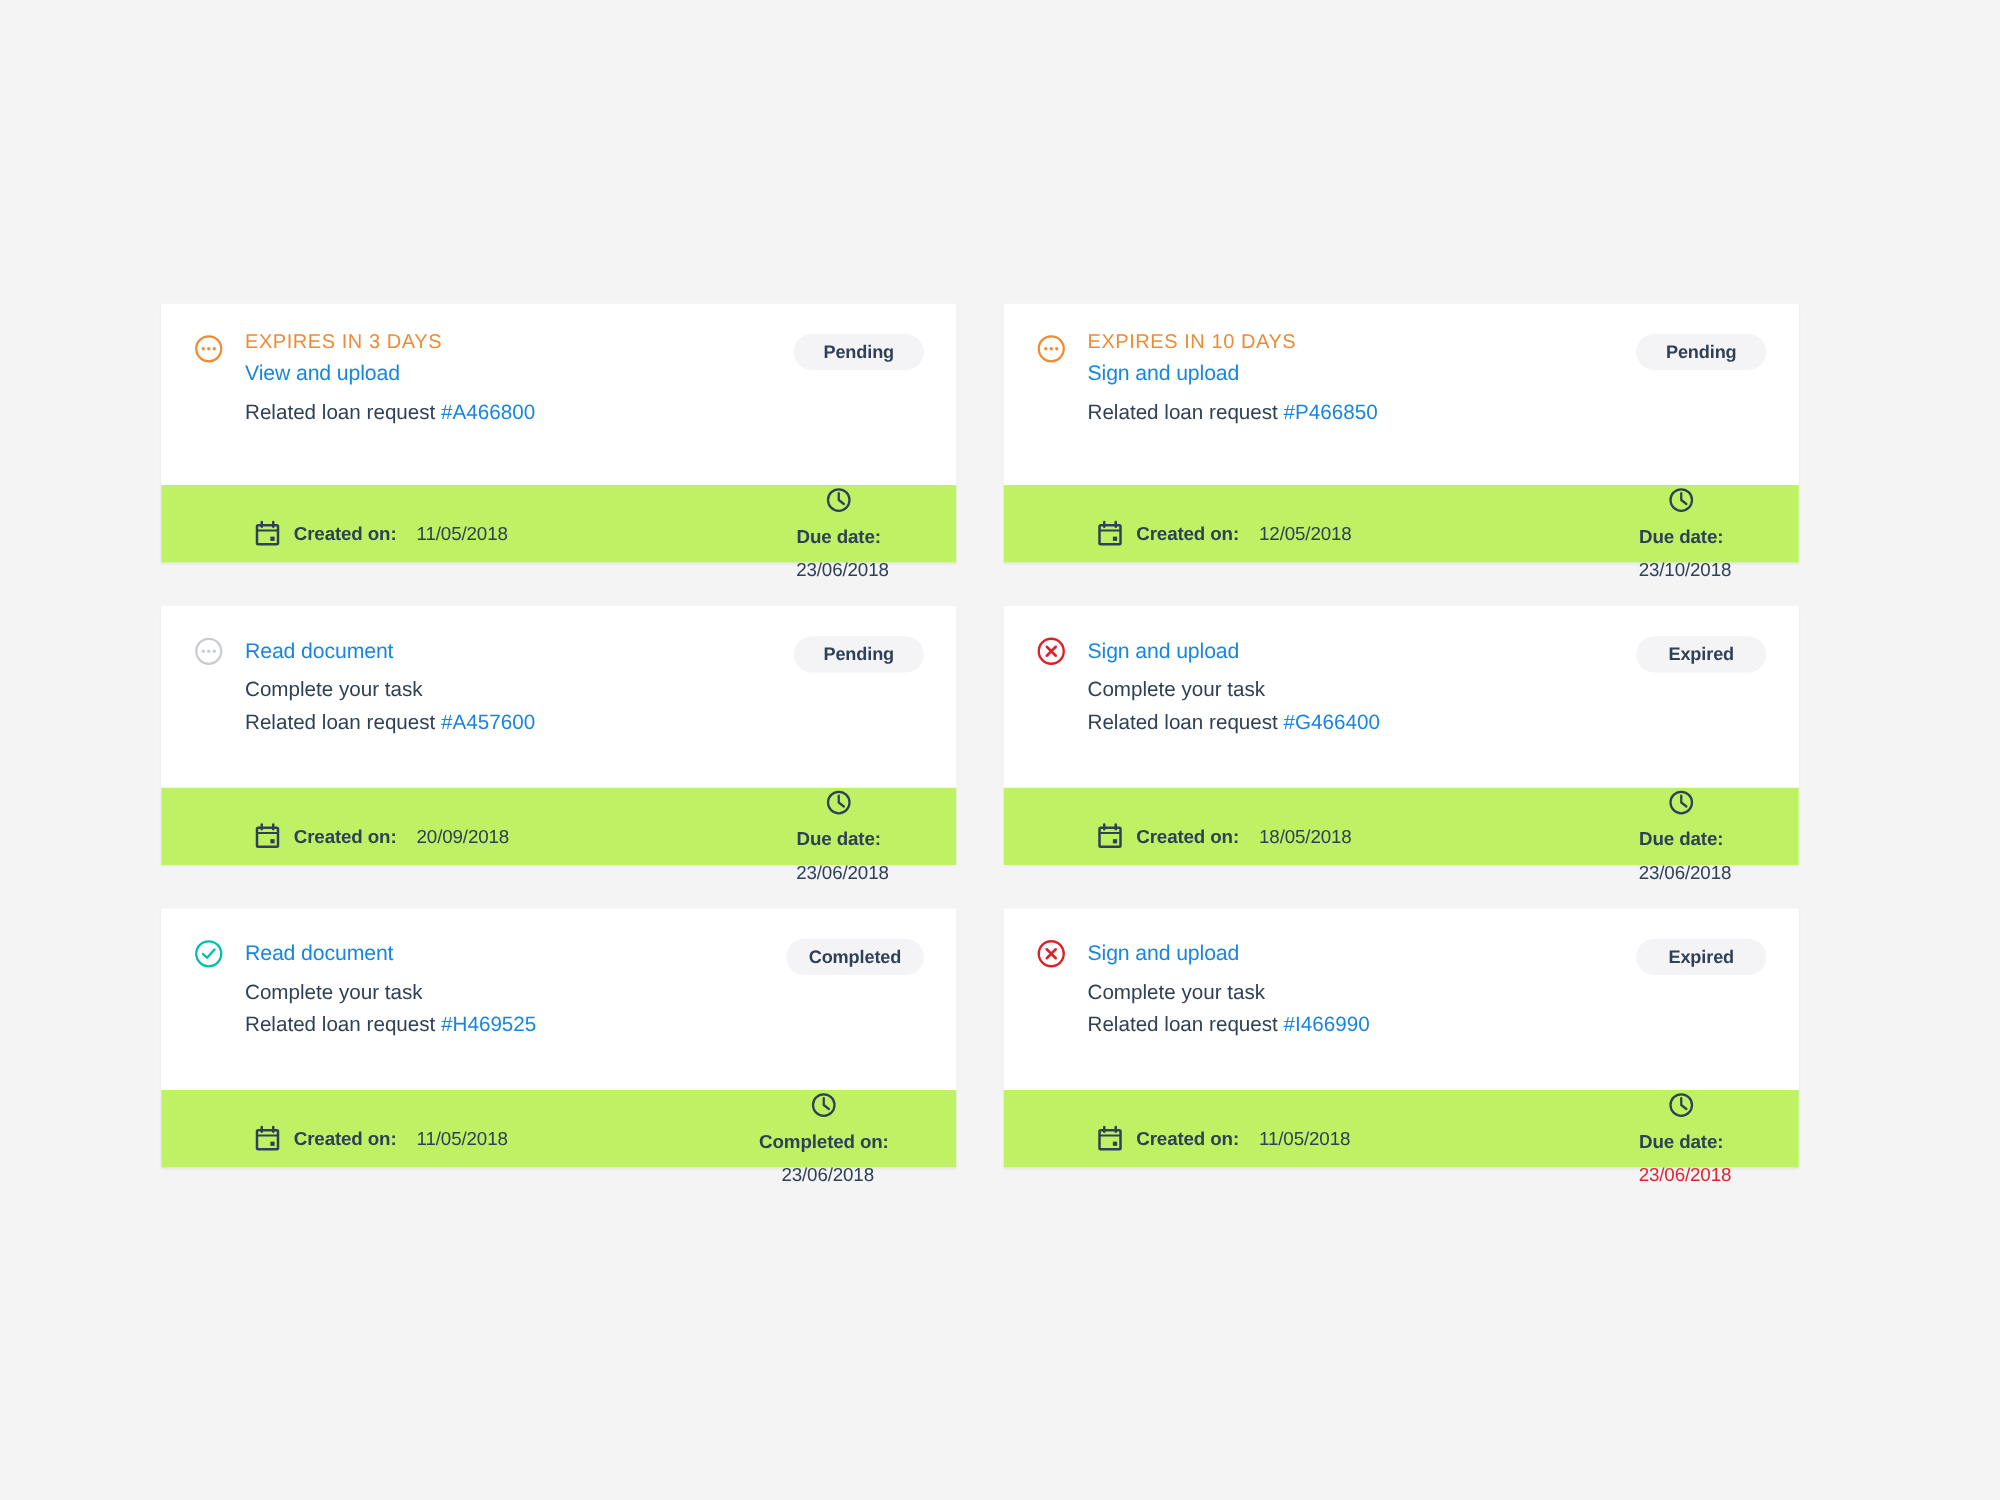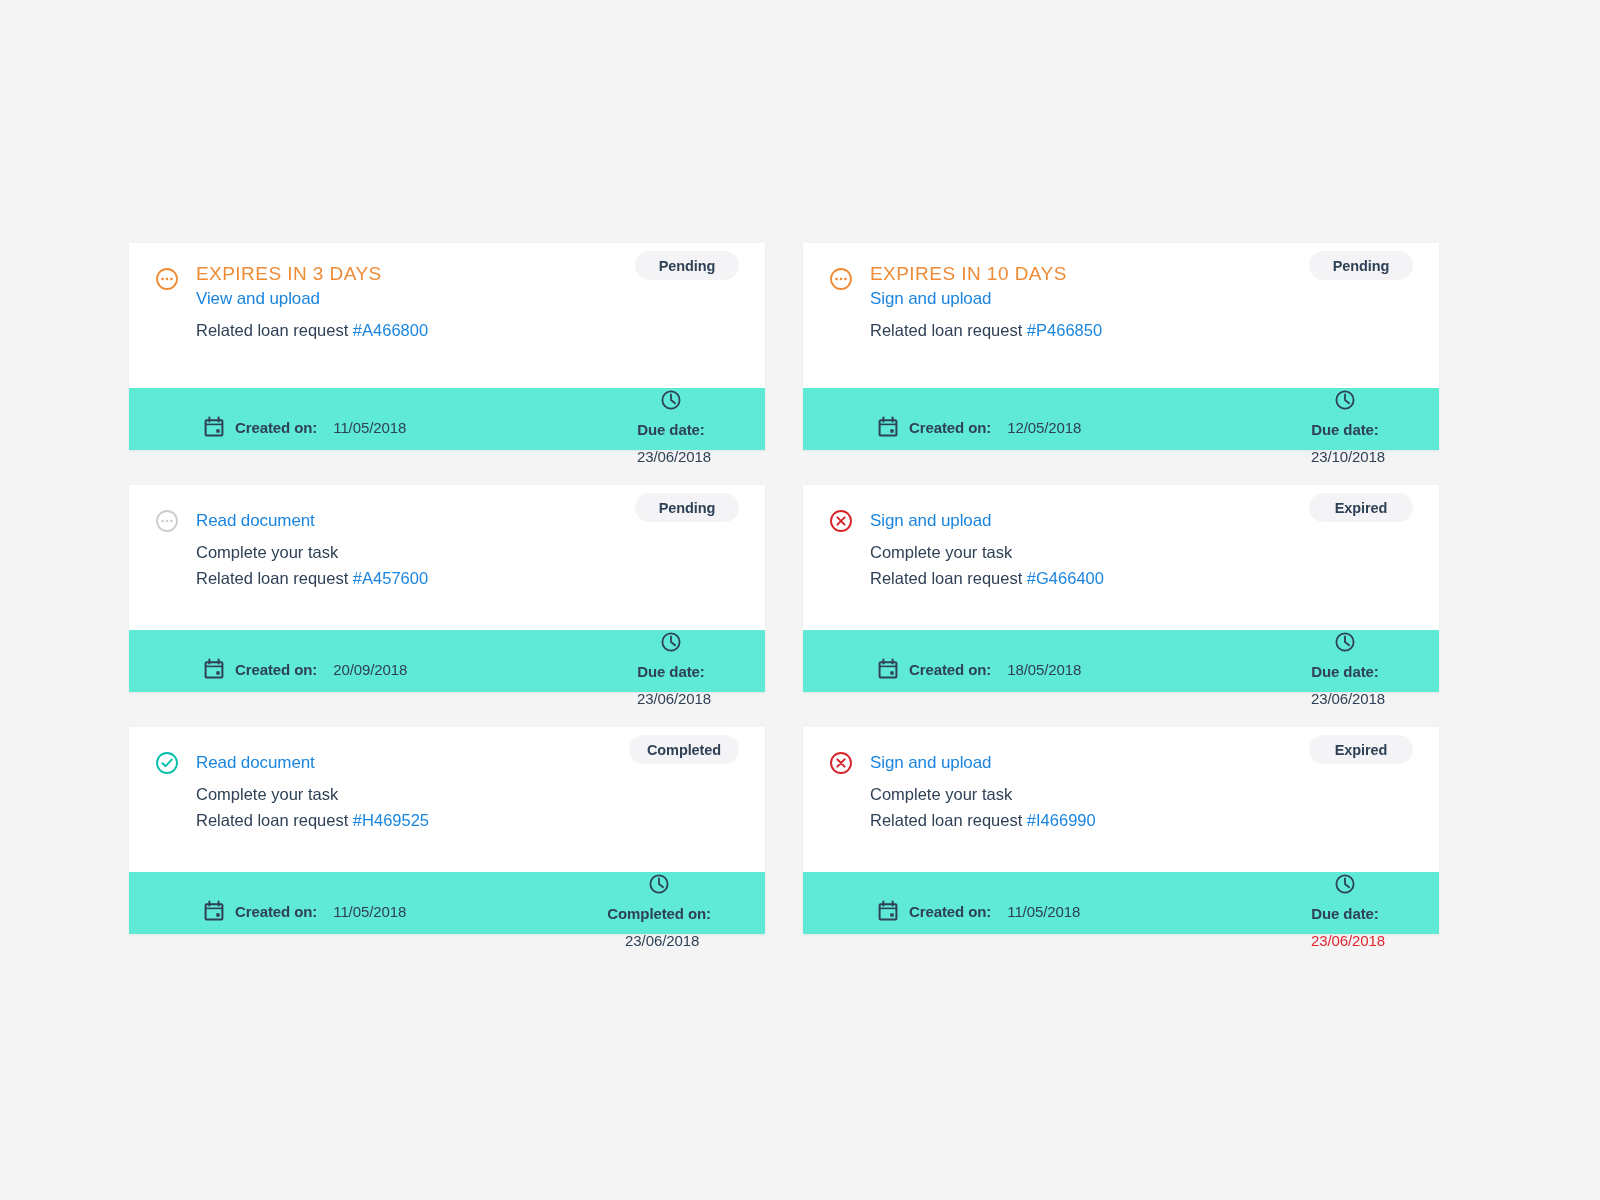--- a/index.html
+++ b/index.html
@@ -52,21 +52,21 @@
     width: 24px;
     height: 24px;
     margin-top: 2px;
   }
   .status-icon svg { display: block; width: 24px; height: 24px; }
 
   .card-text { flex: 1 1 auto; min-width: 0; padding-right: 150px; }
 
   .expiry {
     color: #ef8b34;
-    font-size: 19px;
+    font-size: 16px;
     font-weight: 400;
     letter-spacing: 0.45px;
     line-height: 18px;
     margin-bottom: 2px;
   }
   .expiry:empty { display: none; }
 
   .card-title {
     color: #1a85de;
     font-size: 17px;
@@ -92,39 +92,39 @@
     font-weight: 400;
   }
   .related-link {
     color: #1a85de;
     cursor: pointer;
   }
 
   .status-badge {
     position: absolute;
     right: 26px;
-    top: 8px;
+    top: 24px;
     background: #f4f4f6;
     border-radius: 15px;
     height: 29px;
     min-width: 104px;
     padding: 0 18px;
     display: flex;
     align-items: center;
     justify-content: center;
     color: #2f4156;
     font-size: 14.5px;
     font-weight: 700;
     letter-spacing: -0.1px;
     cursor: pointer;
   }
 
   
   .card-footer {
-    background: #5eead4;
+    background: #bef264;
     height: 62px;
     display: flex;
     align-items: center;
     padding: 16px 26px 0 74px;
   }
 
   .meta {
     display: flex;
     align-items: center;
     gap: 10px;

